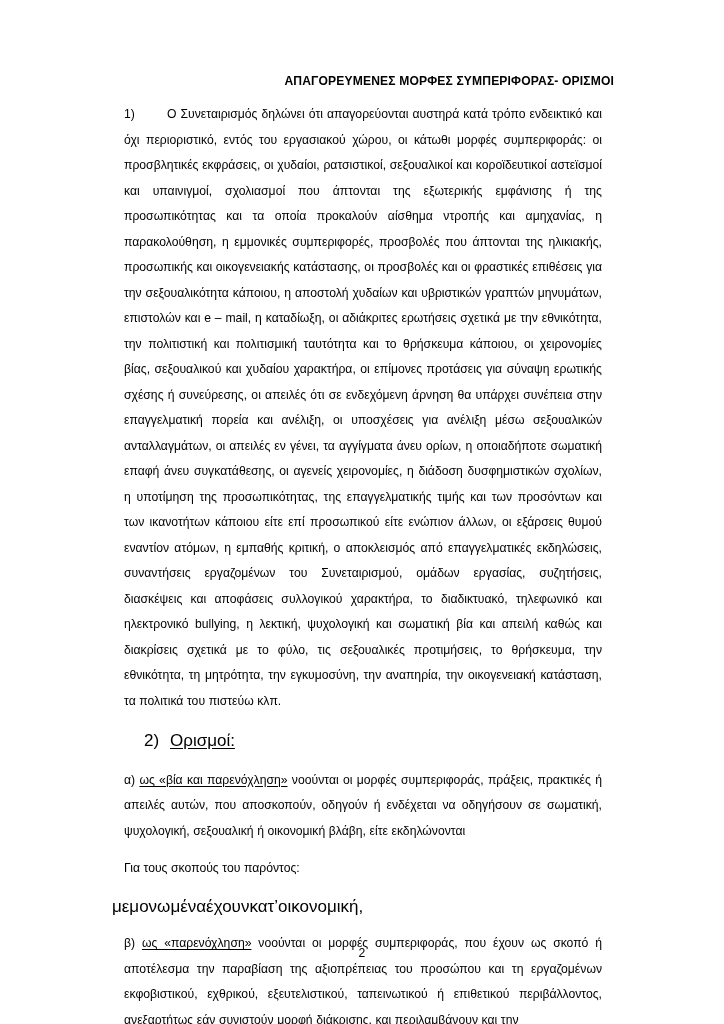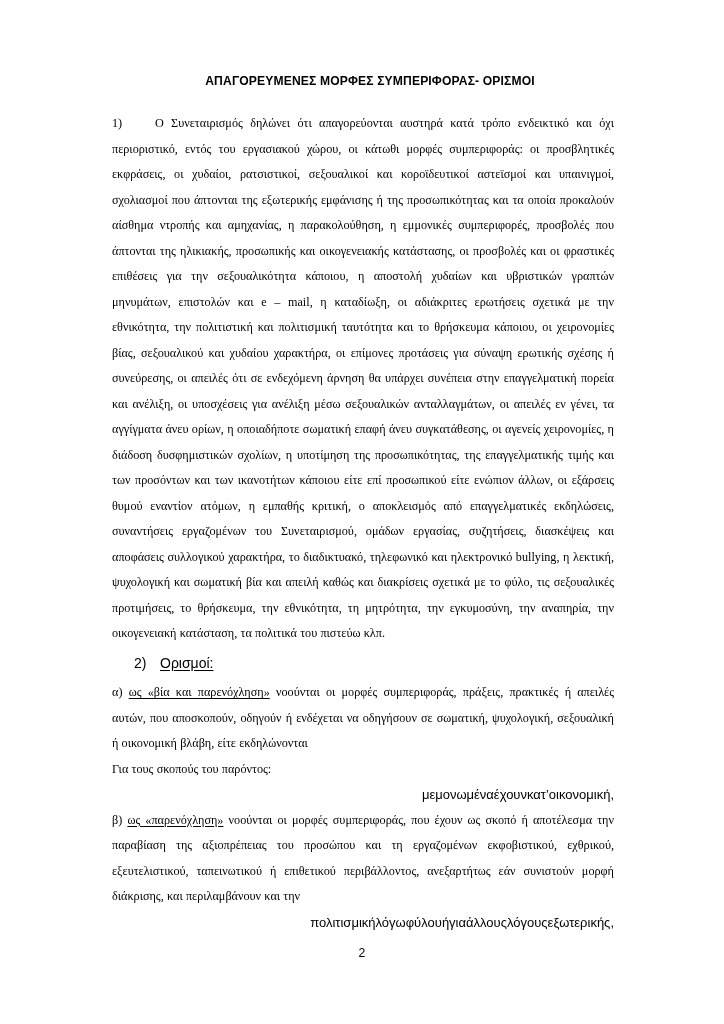--- a/index.html
+++ b/index.html
@@ -20,63 +20,62 @@
     overflow: hidden;
     box-sizing: border-box;
   }
   .page-body {
     position: absolute;
     left: 112px;
     top: 72px;
     width: 502px;
   }
   .doc-title {
-    text-align: center;
+    text-align: right;
     font-weight: bold;
     font-size: 12.1px;
     letter-spacing: 0.15px;
     line-height: 1.5;
-    margin: 0 0 21px 0;
+    margin: 0 0 0 0;
     padding-left: 14px;
   }
   .para {
     font-size: 12.2px;
     line-height: 25.5px;
     text-align: justify;
     text-justify: inter-word;
-    margin: 0;
+    margin: 12px;
     word-spacing: 0.2px;
-    font-family: Liberation Serif, serif;
   }
   .numbered-1 {
     position: relative;
   }
   .numbered-1 .marker {
     display: inline-block;
     width: 43px;
   }
   .item-2 {
-    font-size: 14px;
+    font-size: 17px;
     line-height: 25.5px;
-    margin: 4px;
+    margin: 14px;
     padding-left: 18px;
     white-space: nowrap;
   }
   .item-2 .marker2 {
     display: inline-block;
     width: 26px;
   }
   .u {
     text-decoration: underline;
     text-underline-offset: 1.5px;
   }
   .justify-spread {
     display: flex;
-    justify-content: flex-end;
-    font-size: 13px;
+    justify-content: flex-start;
+    font-size: 17px;
     line-height: 25.5px;
   }
   .page-number {
     position: absolute;
     left: 0;
     right: 0;
     top: 947px;
     text-align: center;
     font-size: 12.2px;
     line-height: 1;

